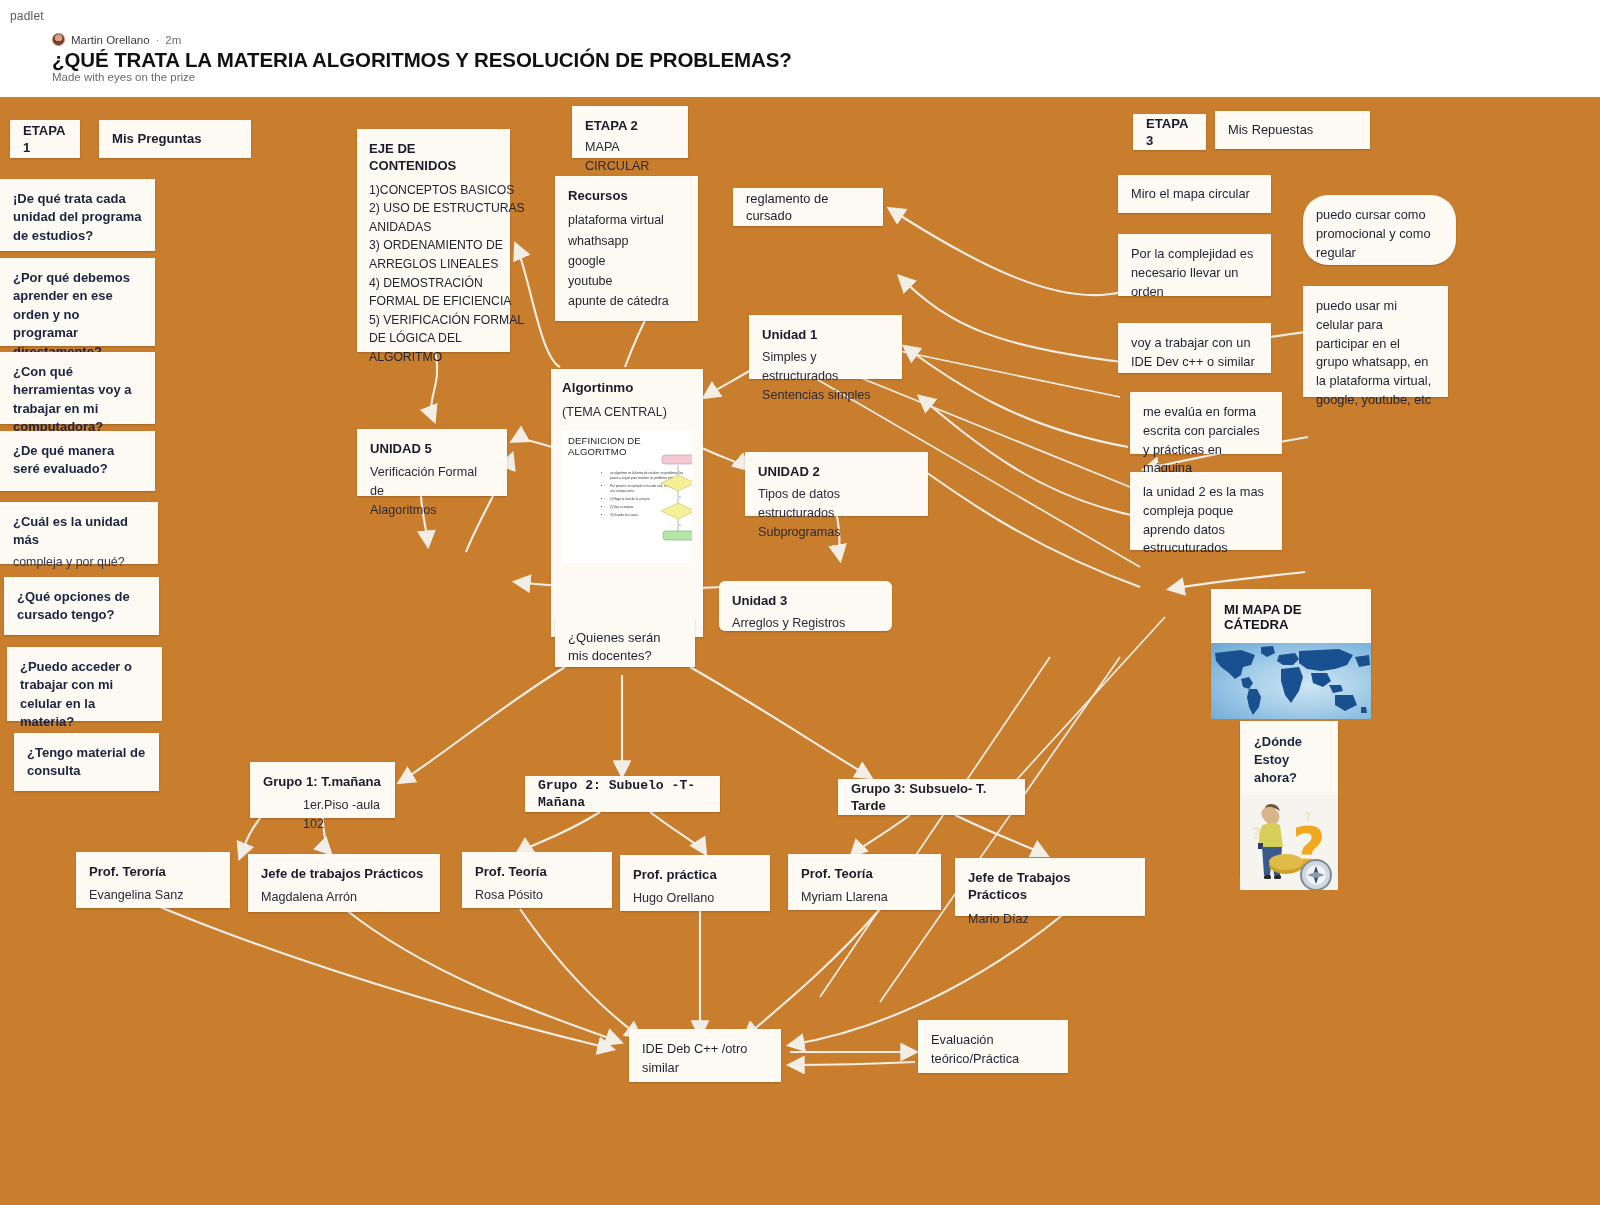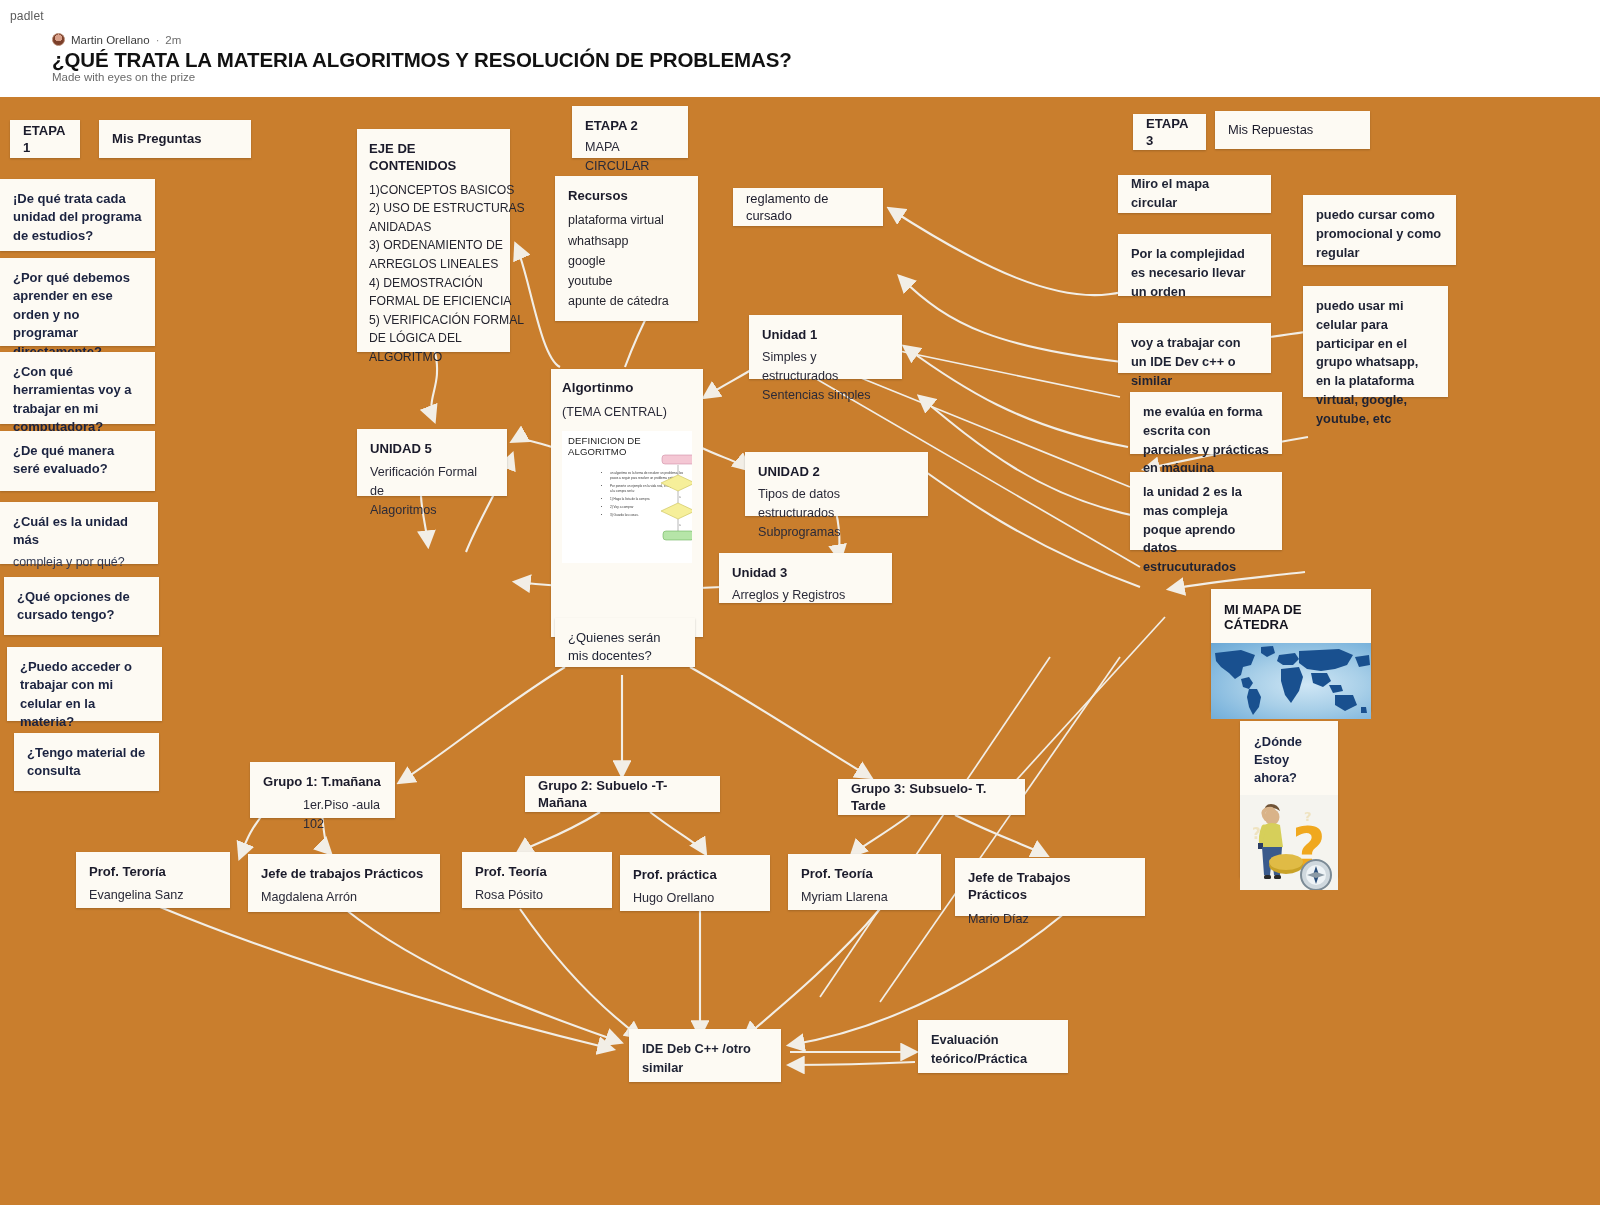--- a/index.html
+++ b/index.html
@@ -30,21 +30,21 @@
   svg.links{position:absolute;left:0;top:0;width:1600px;height:1108px;pointer-events:none;}
 
   
   .card{position:absolute;background:#fdfaf3;box-shadow:0 1px 2px rgba(0,0,0,.20);
         box-sizing:border-box;padding:11px 13px;}
   .card .t{font-size:13.1px;font-weight:700;color:#1b1b2b;line-height:1.33;}
   .card .b{font-size:12.6px;color:#2a2a38;line-height:1.45;margin-top:7px;}
   .card .b.tight{margin-top:4px;}
   .card .qt{font-size:13px;font-weight:700;color:#1b2340;line-height:1.42;}
   .card .qs{font-size:12.4px;color:#333a52;line-height:1.42;margin-top:4px;}
-  .card .ans{font-size:12.8px;color:#1e2233;line-height:1.47;font-weight:700;}
+  .card .ans{font-size:12.8px;color:#1e2233;line-height:1.47;font-weight:400;}
   .label-card{display:flex;align-items:center;}
   .label-card .t{font-size:13.1px;}
   .mono-list{font-size:12.2px;color:#25252f;line-height:1.52;margin-top:6px;}
   .mono-list div{white-space:nowrap;}
 
   
   .algo-img{margin-top:10px;background:#ffffff;width:100%;height:132px;position:relative;overflow:hidden;}
   .algo-img .ttl{position:absolute;left:6px;top:4px;font-size:9.6px;color:#222;letter-spacing:.1px;}
   .algo-bul{position:absolute;left:8px;top:24px;width:78px;}
   .algo-bul li{font-size:3.1px;color:#3a3a3a;line-height:1.55;margin-bottom:3.4px;list-style:disc;}
@@ -277,21 +277,21 @@
       <div class="b" style="margin-top:1px;">Alagoritmos</div>
     </div>
 
     <div class="card" style="left:745px;top:355px;width:183px;height:64px;">
       <div class="t">UNIDAD 2</div>
       <div class="b" style="margin-top:5px;">Tipos de datos estructurados</div>
       <div class="b" style="margin-top:1px;">Subprogramas</div>
     </div>
 
 
-    <div class="card" style="left:719px;top:456px;width:173px;height:50px;">
+    <div class="card" style="left:719px;top:484px;width:173px;height:50px;border-radius:6px;">
       <div class="t">Unidad 3</div>
       <div class="b" style="margin-top:5px;">Arreglos y Registros</div>
     </div>
 
     <div class="card" style="left:555px;top:521px;width:140px;height:49px;">
       <div class="qt" style="font-weight:400;color:#1e2233;">¿Quienes serán mis docentes?</div>
     </div>
 
     <div class="card label-card" style="left:1133px;top:17px;width:73px;height:36px;justify-content:center;">
       <span class="t">ETAPA 3</span>
@@ -308,21 +308,21 @@
     </div>
     <div class="card" style="left:1118px;top:226px;width:153px;height:50px;">
       <div class="ans">voy a trabajar con un IDE Dev c++ o similar</div>
     </div>
     <div class="card" style="left:1130px;top:295px;width:152px;height:62px;">
       <div class="ans">me evalúa en forma escrita con parciales y prácticas en máquina</div>
     </div>
     <div class="card" style="left:1130px;top:375px;width:152px;height:78px;">
       <div class="ans">la unidad 2 es la mas compleja poque aprendo datos estrucuturados</div>
     </div>
-    <div class="card" style="left:1303px;top:98px;width:153px;height:70px;">
+    <div class="card" style="left:1303px;top:98px;width:153px;height:70px;border-radius:25px;">
       <div class="ans">puedo cursar como promocional y como regular</div>
     </div>
     <div class="card" style="left:1303px;top:189px;width:145px;height:111px;">
       <div class="ans">puedo usar mi celular para participar en el grupo whatsapp, en la plataforma virtual, google, youtube, etc</div>
     </div>
 
     <div class="mapa-card" style="left:1211px;top:492px;width:160px;height:122px;">
       <div class="hd">MI MAPA DE CÁTEDRA</div>
       <div class="map-img">
         <svg viewBox="0 0 160 76" preserveAspectRatio="none">
@@ -390,21 +390,21 @@
           <polygon points="76,71 79,80 76,89 73,80" fill="#2b4f7a"></polygon>
           <polygon points="67,80 76,77 85,80 76,83" fill="#8b9aa5"></polygon>
         </svg>
       </div>
     </div>
 
     <div class="card" style="left:250px;top:665px;width:145px;height:56px;">
       <div class="t">Grupo 1: T.mañana</div>
       <div class="b" style="margin-top:6px;margin-left:40px;">1er.Piso -aula 102</div>
     </div>
-    <div class="card label-card" style="left:525px;top:679px;width:195px;height:36px;">
+    <div class="card label-card" style="left:525px;top:679px;width:195px;height:36px;font-family:Liberation Mono, monospace;">
       <span class="t">Grupo 2: Subuelo -T-Mañana</span>
     </div>
     <div class="card label-card" style="left:838px;top:682px;width:187px;height:36px;">
       <span class="t">Grupo 3: Subsuelo- T. Tarde</span>
     </div>
 
     <div class="card" style="left:76px;top:755px;width:154px;height:56px;">
       <div class="t">Prof. Teroría</div>
       <div class="b" style="margin-top:6px;">Evangelina Sanz</div>
     </div>

